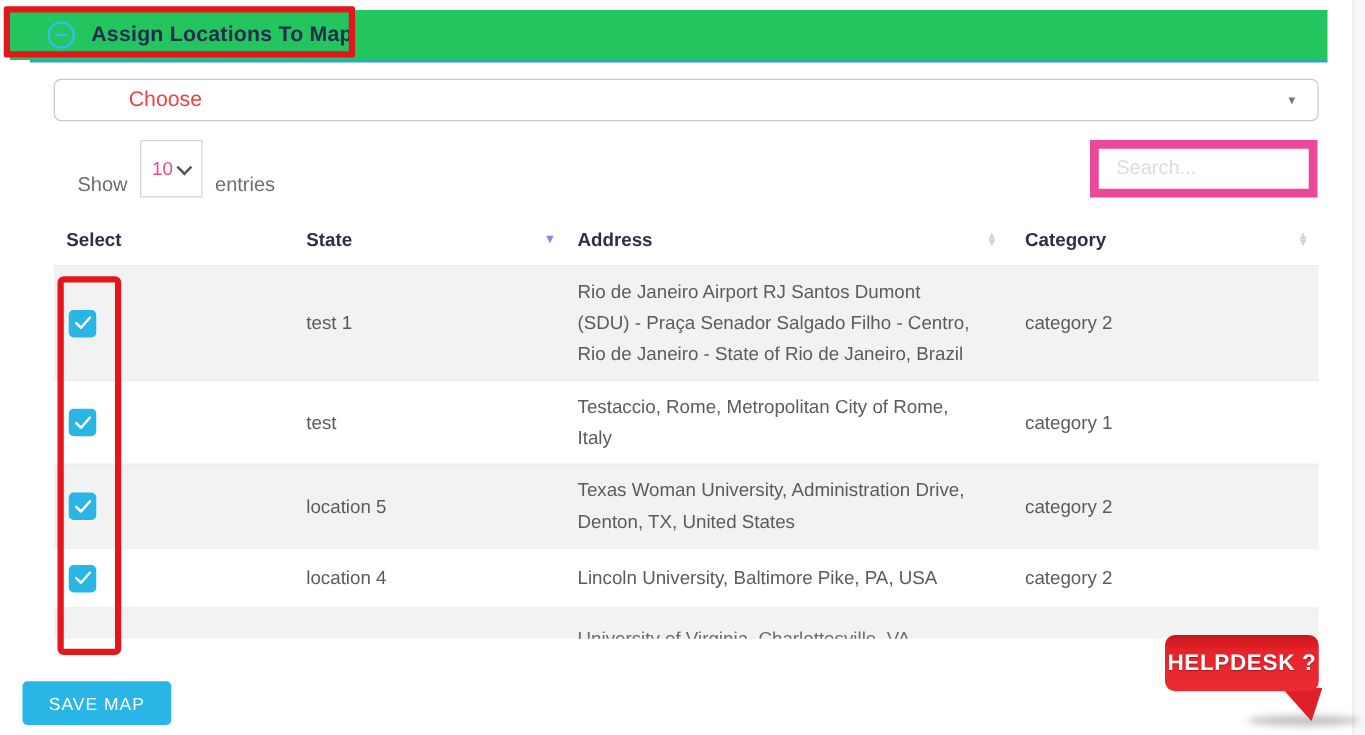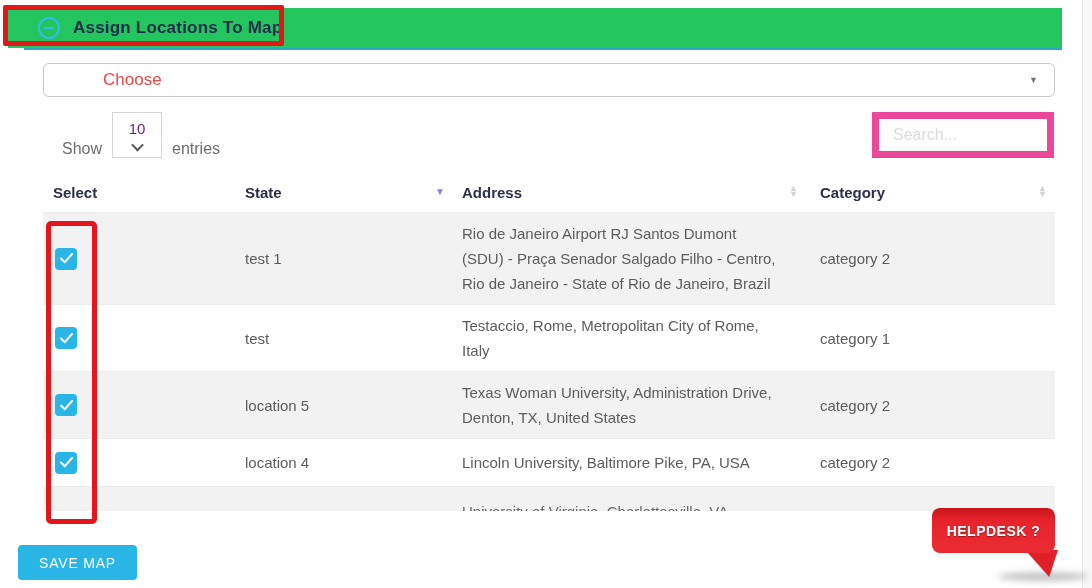--- a/index.html
+++ b/index.html
@@ -41,21 +41,21 @@
   .choose-caret { font-size:9px; color:#757575; }
 
   
   .show-entries {
     position:absolute; left:62px; top:112px; height:46px;
     display:flex; align-items:flex-end; font-size:16px; color:#6e6e6e;
   }
   .page-size-select {
     margin:0 10px; width:50px; height:46px; border:1px solid #d6d6d6; background:#fff;
     display:flex; align-items:center; justify-content:center; gap:5px;
-    font-size:15px; color:#701a75; cursor:pointer;flex-direction:column;
+    font-size:15px; color:#ec4899; cursor:pointer;
   }
   .chev { width:9px; height:9px; border-right:2px solid #555; border-bottom:2px solid #555;
     transform:rotate(45deg) translate(-1px,-1px); }
   .search-box {
     position:absolute; left:872px; top:112px; width:182px; height:46px;
     border:7px solid #ec4899; background:#fff; padding:0 14px;
     font-size:16px; color:#555; outline:none;
     font-family:"Liberation Sans", sans-serif;
   }
   .search-box::placeholder { color:#dcdcdc; }
@@ -95,21 +95,21 @@
     background:#29b5e6; border:none; border-radius:4px; color:#fff;
     font-size:14px; letter-spacing:0.8px; cursor:pointer;
     font-family:"Liberation Sans", sans-serif;
   }
 
   
   .helpdesk {
     position:absolute; left:932px; top:508px; width:123px; height:45px;
     background:linear-gradient(180deg,#c9151b 0%, #e8242b 30%, #ea2c32 100%);
     border-radius:8px; display:flex; align-items:center; justify-content:center;
-    color:#fff; font-size:14px; font-weight:bold; letter-spacing:0.5px;
+    color:#fff; font-size:18px; font-weight:bold; letter-spacing:0.5px;
     text-shadow:0 1px 1px rgba(0,0,0,0.35); cursor:pointer; z-index:5;
   }
   .helpdesk-tail {
     position:absolute; left:1018px; top:550px; width:40px; height:27px;
     background:#e02028; clip-path:polygon(18% 0, 100% 0, 78% 100%); z-index:4;
   }
   .helpdesk-shadow {
     position:absolute; left:998px; top:572px; width:90px; height:9px;
     background:rgba(90,90,90,0.35); border-radius:50%; filter:blur(3px); z-index:3;
   }

